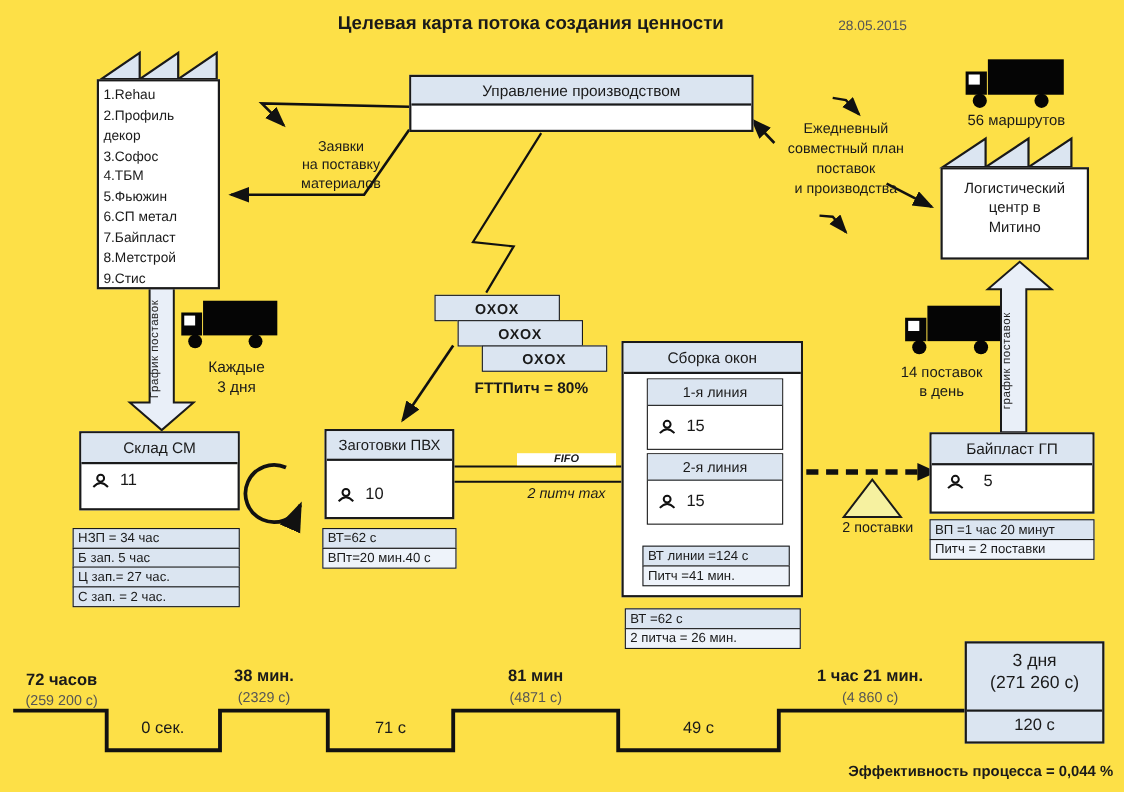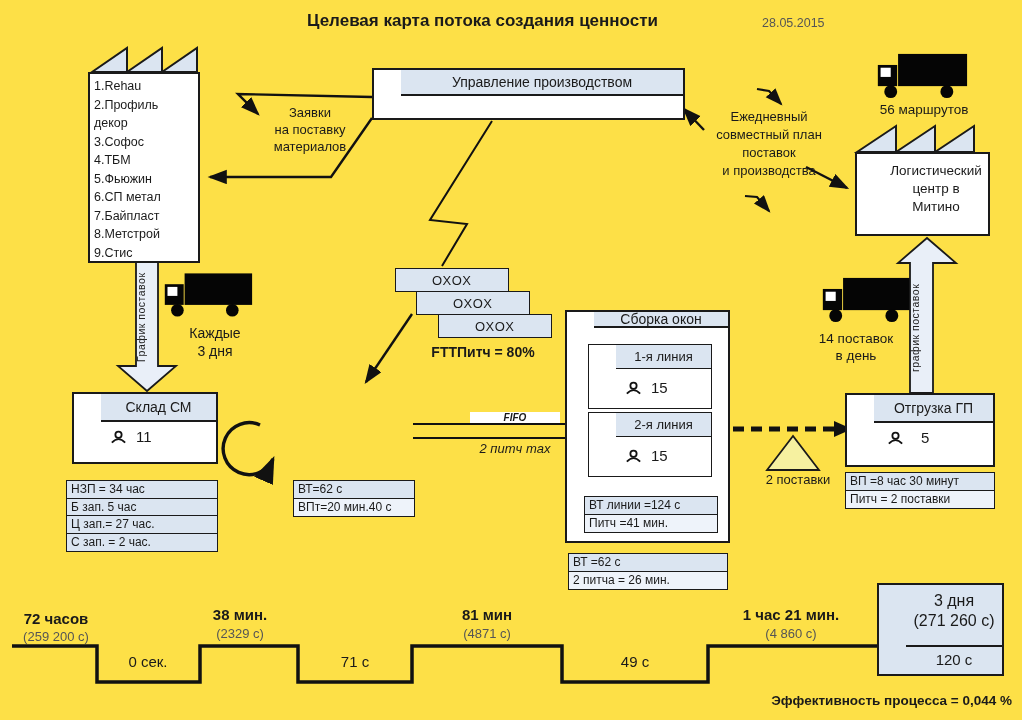--- a/index.html
+++ b/index.html
@@ -1,30 +1,30 @@
 <!DOCTYPE html>
 <html lang="ru"><head>
 <meta charset="utf-8">
 <style>
   html,body{margin:0;padding:0;background:#fff;}
   .canvas{position:relative;width:1022px;height:720px;background:#fde047;
           font-family:"Liberation Sans", sans-serif;color:#1a1a1a;overflow:hidden;}
   .abs{position:absolute;}
   .pre{white-space:pre-line;}
   .ctr{text-align:center;}
-  .box{border:2px solid #1a1a1a;background:#fff;box-sizing:border-box;padding-left:27px;}
+  .box{border:2px solid #1a1a1a;background:#fff;box-sizing:border-box;}
   .hdr{background:#dbe5f1;border-bottom:2px solid #1a1a1a;display:flex;align-items:center;justify-content:center;box-sizing:border-box;}
   .row{border:1.6px solid #1a1a1a;background:#dbe5f1;box-sizing:border-box;margin-top:-1.6px;
        font-size:12px;padding:1px 4px;line-height:15px;}
   .row.alt{background:#eef3fa;}
   .opline{display:flex;align-items:center;gap:8px;padding:6px 0 0 8px;font-size:15px;}
   .vtext{writing-mode:vertical-rl;transform:rotate(180deg);font-size:10.5px;text-align:center;
          letter-spacing:.5px;color:#222;}
   .oxox{background:#dbe5f1;border:1.6px solid #1a1a1a;box-sizing:border-box;display:flex;
-        align-items:center;justify-content:center;font-size:13px;letter-spacing:1px;}
+        align-items:center;justify-content:center;font-size:13px;letter-spacing:1px;font-weight:bold;}
   svg.layer{position:absolute;left:0;top:0;pointer-events:none;}
   .tl-label{font-size:15px;font-weight:600;text-align:center;}
   .tl-sub{font-size:13px;color:#555;text-align:center;}
 </style>
 </head>
 <body>
 
 <div class="canvas">
 
   <svg class="layer" width="1022" height="720" viewBox="0 0 1022 720">
@@ -99,21 +99,21 @@
     <div>6.СП метал</div>
     <div>7.Байпласт</div>
     <div>8.Метстрой</div>
     <div>9.Стис</div>
   </div>
 
   <div class="abs box" style="left:372px;top:68px;width:313px;height:52px;">
     <div class="hdr" style="height:26px;font-size:14px;">Управление производством</div>
   </div>
 
-  <div class="abs ctr pre" style="left:225px;top:104px;width:170px;font-size:13px;line-height:17px;">Заявки
+  <div class="abs ctr pre" style="left:225px;top:124px;width:170px;font-size:13px;line-height:17px;">Заявки
 на поставку
 материалов</div>
 
   <div class="abs ctr pre" style="left:685px;top:108px;width:168px;font-size:13px;line-height:18px;">Ежедневный
 совместный план
 поставок
 и производства</div>
 
   <div class="abs ctr" style="left:868px;top:102px;width:112px;font-size:13.5px;">56 маршрутов</div>
 
@@ -141,30 +141,39 @@
       <span>11</span>
     </div>
   </div>
   <div class="abs" style="left:66px;top:482px;width:152px;">
     <div class="row">НЗП = 34 час</div>
     <div class="row">Б зап. 5 час</div>
     <div class="row">Ц зап.= 27 час.</div>
     <div class="row">С зап. = 2 час.</div>
   </div>
 
+  <div class="abs box" style="left:295px;top:390px;width:118px;height:82px;">
+    <div class="hdr" style="height:27px;font-size:13.5px;">Заготовки ПВХ</div>
+    <div class="opline" style="padding-top:22px;">
+      <svg width="19" height="14">
+          <use href="#op"></use>
+        </svg>
+      <span>10</span>
+    </div>
+  </div>
   <div class="abs" style="left:293px;top:482px;width:122px;">
     <div class="row">ВТ=62 с</div>
     <div class="row alt">ВПт=20 мин.40 с</div>
   </div>
 
   <div class="abs ctr" style="left:470px;top:412px;width:90px;font-size:10px;font-weight:700;font-style:italic;background:#fff;">FIFO</div>
   <div class="abs ctr" style="left:455px;top:441px;width:120px;font-size:13px;font-style:italic;">2 питч max</div>
 
   <div class="abs box" style="left:565px;top:310px;width:165px;height:233px;border-width:2.5px;">
-    <div class="hdr" style="height:16px;font-size:14px;">Сборка окон</div>
+    <div class="hdr" style="height:28px;font-size:14px;">Сборка окон</div>
   </div>
   <div class="abs box" style="left:588px;top:344px;width:124px;height:65px;border-width:1.8px;">
     <div class="hdr" style="height:24px;font-size:13px;border-bottom-width:1.8px;">1-я линия</div>
     <div class="opline" style="padding-top:10px;">
       <svg width="19" height="14">
           <use href="#op"></use>
         </svg>
       <span>15</span>
     </div>
   </div>
@@ -184,30 +193,30 @@
   <div class="abs" style="left:568px;top:555px;width:160px;">
     <div class="row">ВТ =62 с</div>
     <div class="row alt">2 питча = 26 мин.</div>
   </div>
 
   <div class="abs ctr pre" style="left:800px;top:330px;width:112px;font-size:13.5px;line-height:17px;">14 поставок
 в день</div>
   <div class="abs ctr" style="left:748px;top:472px;width:100px;font-size:13px;">2 поставки</div>
 
   <div class="abs box" style="left:845px;top:393px;width:150px;height:74px;">
-    <div class="hdr" style="height:28px;font-size:14px;">Отгрузка ГП</div>
+    <div class="hdr" style="height:28px;font-size:14px;">Байпласт ГП</div>
     <div class="opline" style="padding-left:12px;gap:16px;">
       <svg width="19" height="14">
           <use href="#op"></use>
         </svg>
       <span>5</span>
     </div>
   </div>
   <div class="abs" style="left:845px;top:474px;width:150px;">
-    <div class="row">ВП =8 час 30 минут</div>
+    <div class="row">ВП =1 час 20 минут</div>
     <div class="row alt">Питч = 2 поставки</div>
   </div>
 
   <div class="abs tl-label" style="left:8px;top:610px;width:96px;">72 часов</div>
   <div class="abs tl-sub" style="left:8px;top:629px;width:96px;">(259 200  с)</div>
   <div class="abs tl-label" style="left:190px;top:606px;width:100px;">38 мин.</div>
   <div class="abs tl-sub" style="left:190px;top:626px;width:100px;">(2329 с)</div>
   <div class="abs tl-label" style="left:437px;top:606px;width:100px;">81 мин</div>
   <div class="abs tl-sub" style="left:437px;top:626px;width:100px;">(4871 с)</div>
   <div class="abs tl-label" style="left:728px;top:606px;width:126px;">1 час 21 мин.</div>

